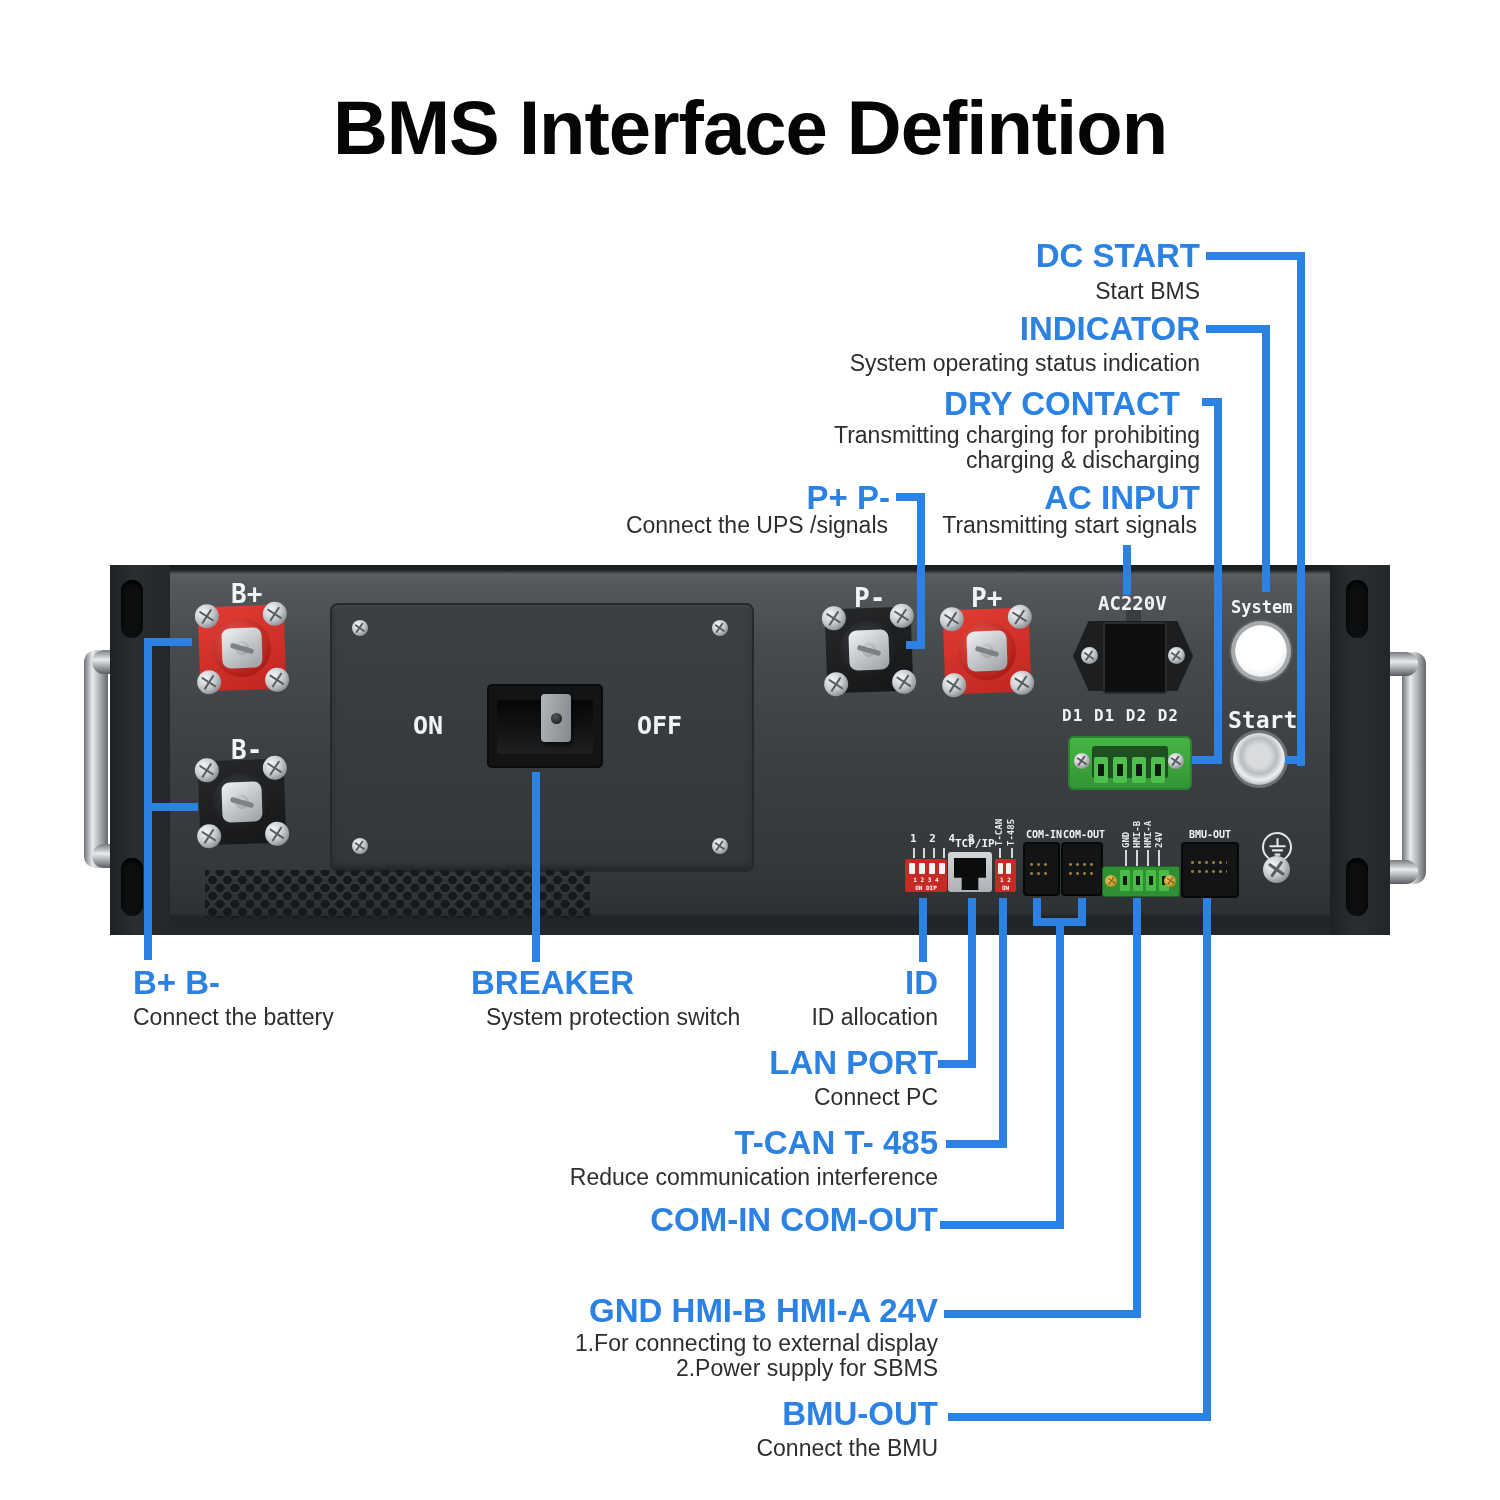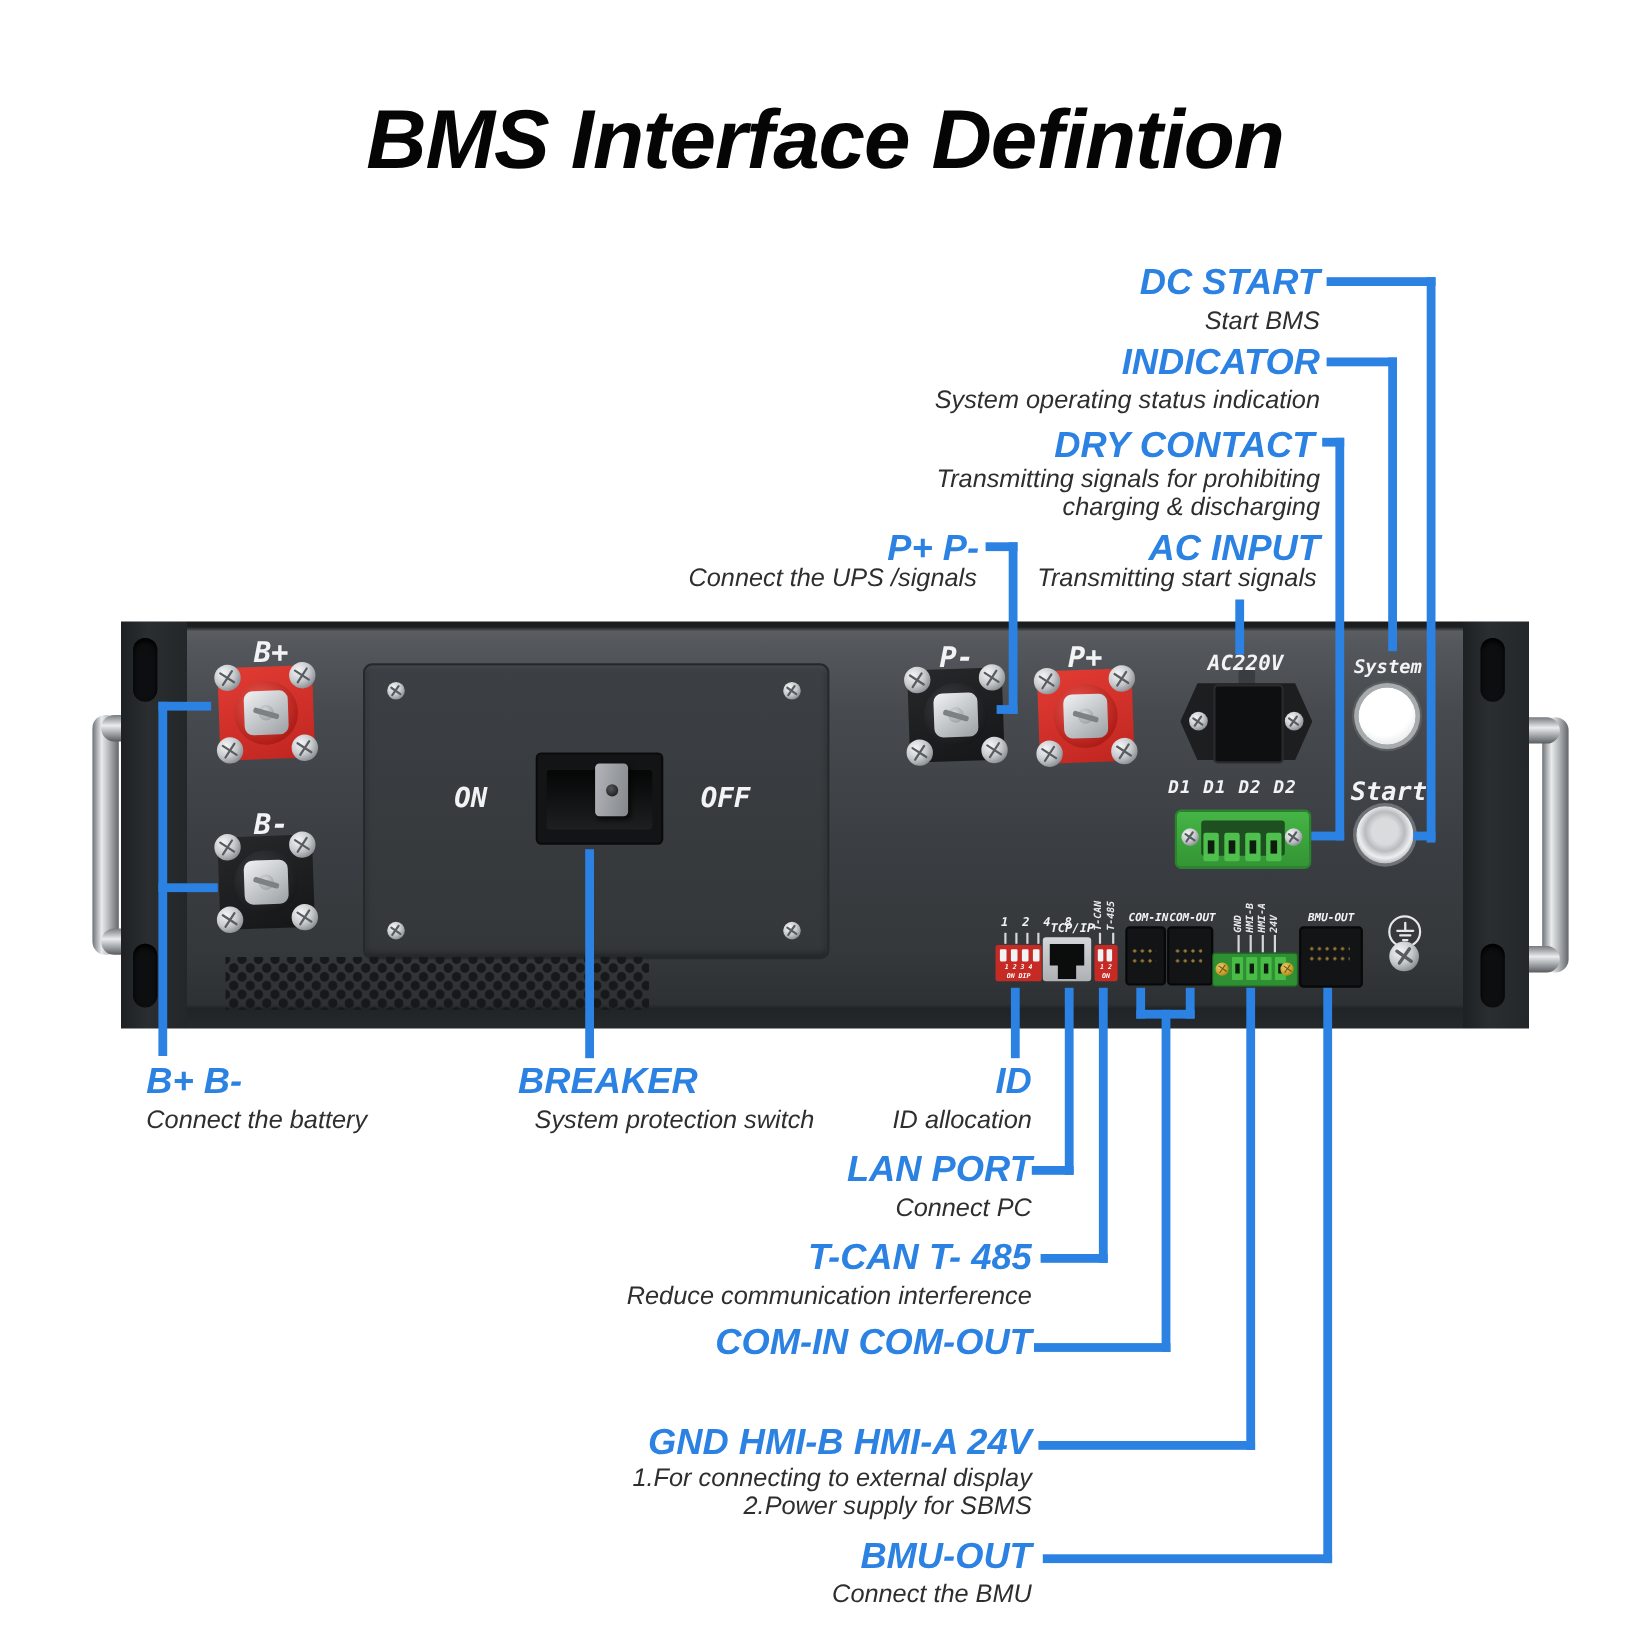--- a/index.html
+++ b/index.html
@@ -1,17 +1,17 @@
 <!DOCTYPE html>
 <html><head>
 <meta charset="utf-8">
 <style>
   html,body{margin:0;padding:0;background:#ffffff;}
   .stage{position:relative;width:1500px;height:1500px;background:#ffffff;overflow:hidden;
-         font-family:"Liberation Sans", sans-serif;font-style:italic;}
+         font-family:"Liberation Sans", sans-serif;}
   .title{position:absolute;left:0;right:0;top:84px;text-align:center;font-size:76px;
          font-weight:bold;color:#050505;letter-spacing:-1px;}
   .blbl{position:absolute;color:#2b82e2;font-size:33px;font-weight:bold;white-space:nowrap;}
   .blbl.la{text-align:left;}
   .desc{position:absolute;color:#2e2e2e;font-size:23px;white-space:nowrap;text-align:right;}
   .desc.la{text-align:left;}
   .cline{position:absolute;background:#2b82e2;z-index:9;}
   
   .face{position:absolute;left:170px;top:565px;width:1160px;height:370px;z-index:1;
         background:linear-gradient(180deg,#191b1c 0px,#1d1f21 5px,#5a5e62 9px,#54585c 20px,
@@ -109,22 +109,22 @@
 <div class="stage">
 
   <div class="title">BMS Interface Defintion</div>
 
   <div class="blbl" style="right:300px;top:237px;">DC START</div>
   <div class="desc" style="right:300px;top:278px;">Start BMS</div>
 
   <div class="blbl" style="right:300px;top:310px;">INDICATOR</div>
   <div class="desc" style="right:300px;top:350px;">System operating status indication</div>
 
-  <div class="blbl" style="right:305px;top:385px;">DRY CONTACT</div>
-  <div class="desc" style="right:300px;top:422px;">Transmitting signals for prohibiting</div>
+  <div class="blbl" style="right:320px;top:385px;">DRY CONTACT</div>
+  <div class="desc" style="right:300px;top:422px;">Transmitting charging for prohibiting</div>
   <div class="desc" style="right:300px;top:447px;">charging &amp; discharging</div>
 
   <div class="blbl" style="right:610px;top:479px;">P+ P-</div>
   <div class="desc" style="right:612px;top:512px;">Connect the UPS /signals</div>
 
   <div class="blbl" style="right:300px;top:479px;">AC INPUT</div>
   <div class="desc" style="right:303px;top:512px;">Transmitting start signals</div>
 
   <div class="cline" style="left:1206px;top:252px;width:99px;height:8px;"></div>
   <div class="cline" style="left:1297px;top:252px;width:8px;height:514px;"></div>

